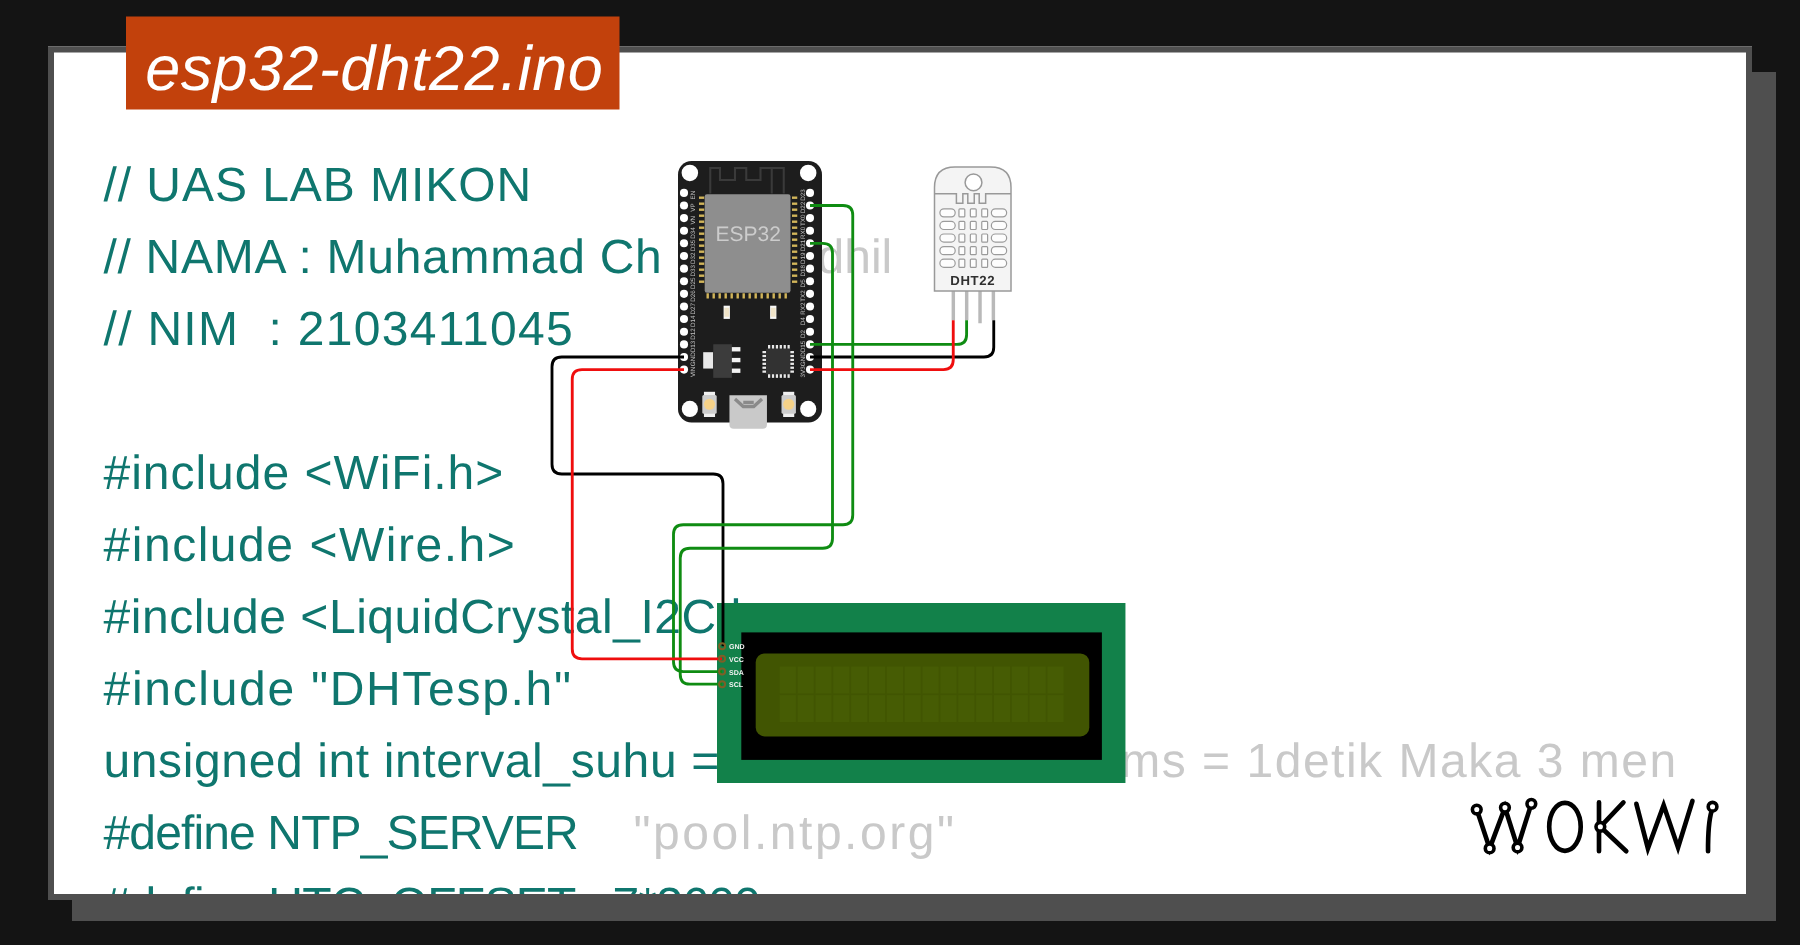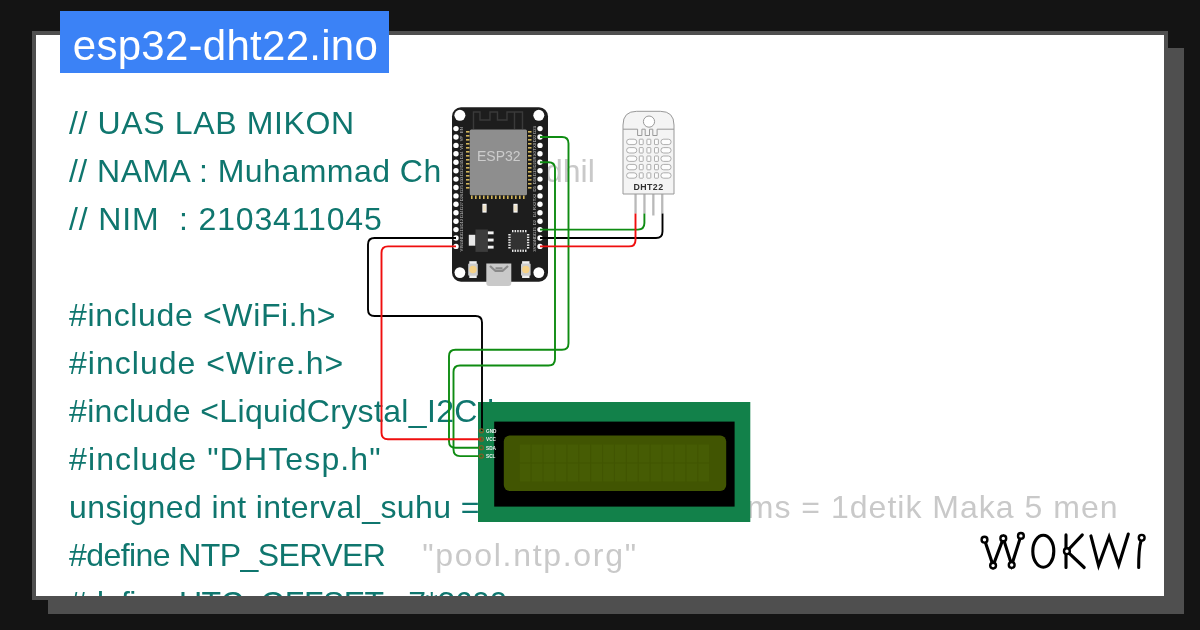--- a/index.html
+++ b/index.html
@@ -4,31 +4,31 @@
 <style>
   html,body{margin:0;padding:0;}
   body{width:1200px;height:630px;background:#141414;position:relative;overflow:hidden;
        font-family:"Liberation Sans", sans-serif;}
   #shadow{position:absolute;left:47.5px;top:48px;width:1136.5px;height:565.5px;background:#4f4f4f;}
   #page{position:absolute;left:31.5px;top:30.5px;width:1128px;height:561px;background:#ffffff;
         border:4.5px solid #4f4f4f;overflow:hidden;}
   #code{position:absolute;left:33.5px;top:64px;font-size:32px;color:#0f766e;white-space:pre;}
   #code div{height:48px;line-height:48px;}
   .abs{position:absolute;font-size:32px;line-height:48px;color:#c9c9c9;white-space:pre;}
-  #title{position:absolute;left:60px;top:11px;width:329px;height:62px;background:#3b82f6;}
+  #title{position:absolute;left:84px;top:11px;width:329px;height:62px;background:#c2410c;font-style:italic;}
   #title span{position:absolute;left:12.8px;top:13.5px;font-size:42px;line-height:1;letter-spacing:0.27px;color:#ffffff;}
   #scene{position:absolute;left:0;top:0;}
 </style>
 </head>
 <body>
 <div id="shadow"></div>
 <div id="page">
   <div id="code"><div style="letter-spacing:0.63px">// UAS LAB MIKON</div><div style="letter-spacing:0.47px">// NAMA : Muhammad Ch</div><div style="letter-spacing:0.86px">// NIM  : 2103411045</div><div></div><div style="letter-spacing:0.65px">#include &lt;WiFi.h&gt;</div><div style="letter-spacing:1.02px">#include &lt;Wire.h&gt;</div><div style="letter-spacing:0.35px">#include &lt;LiquidCrystal_I2C.h&gt;</div><div style="letter-spacing:1.13px">#include "DHTesp.h"</div><div style="letter-spacing:0.41px">unsigned int interval_suhu = 600000</div><div style="letter-spacing:-0.58px">#define NTP_SERVER</div><div style="letter-spacing:-0.5px">#define UTC_OFFSET   7*3600</div></div>
   <div class="abs" style="left:509.5px;top:112px;text-align:center;">dhil</div>
-  <div class="abs" style="left:711.3px;top:448px;letter-spacing:1.01px;">ms = 1detik Maka 5 men</div>
+  <div class="abs" style="left:711.3px;top:448px;letter-spacing:1.01px;">ms = 1detik Maka 3 men</div>
   <div class="abs" style="left:386.8px;top:496px;letter-spacing:1.69px;">"pool.ntp.org"</div>
 </div>
 <div id="title">
     <span>esp32-dht22.ino</span>
   </div>
 
 <svg id="scene" width="1200" height="630" viewBox="0 0 1200 630">
 
   <g>
     <rect x="452" y="107.3" width="96" height="174.4" rx="9" fill="#1d1d1d"></rect>

